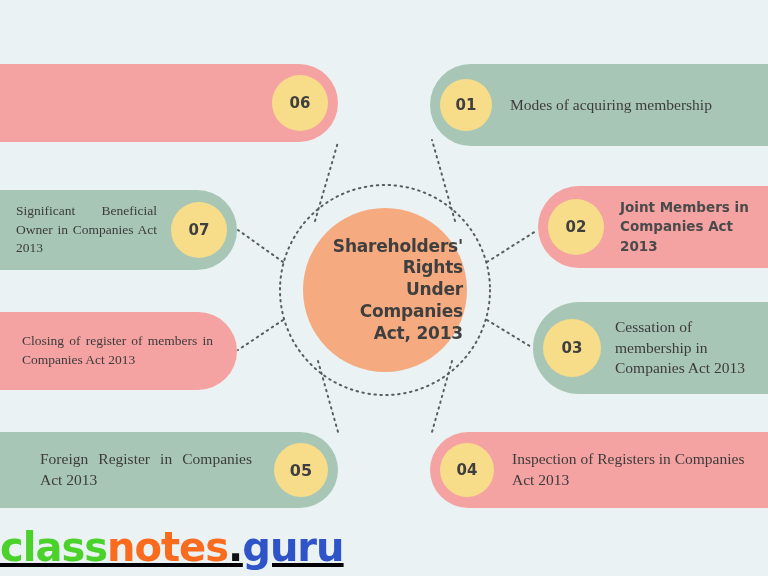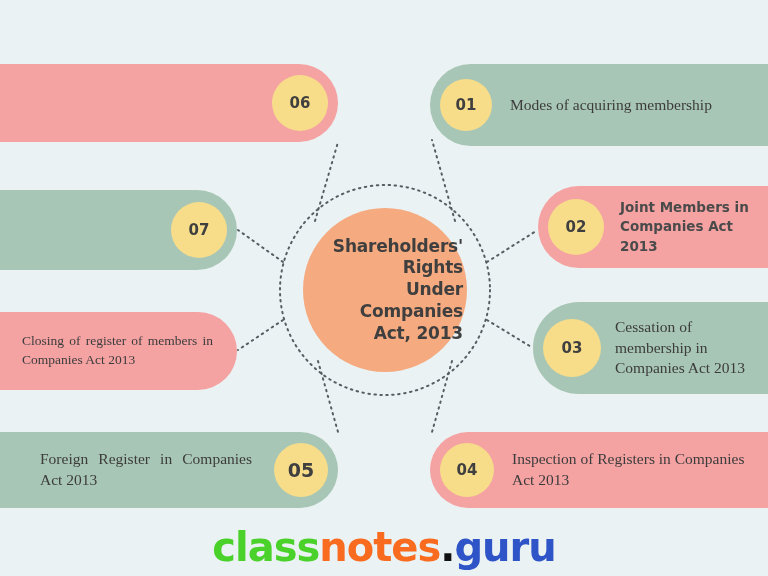--- a/index.html
+++ b/index.html
@@ -117,46 +117,46 @@
 
   #node-03 { left: 533px; top: 302px; width: 235px; height: 92px; padding: 0 10px; }
   #node-03 .badge { width: 58px; height: 58px; font-size: 15px; }
   #node-03 .label { margin-left: 14px; }
 
   #node-04 { left: 430px; top: 432px; width: 338px; height: 76px; padding: 0 10px; }
   #node-04 .badge { width: 54px; height: 54px; font-size: 15px; }
   #node-04 .label { margin-left: 18px; }
 
   #node-05 { left: 0px;   top: 432px; width: 338px; height: 76px; padding: 0 10px; }
-  #node-05 .badge { width: 54px; height: 54px; font-size: 19px; }
+  #node-05 .badge { width: 54px; height: 54px; font-size: 16px; }
   #node-05 .label { margin-right: 22px; margin-left: 30px; }
 
   #node-06 { left: 0px;   top: 312px; width: 237px; height: 78px; padding: 0 10px; }
   #node-06 .badge { width: 54px; height: 54px; font-size: 15px; }
   #node-06 .label { margin-right: 14px; margin-left: 12px; }
 
   #node-07 { left: 0px;   top: 190px; width: 237px; height: 80px; padding: 0 10px; }
   #node-07 .badge { width: 56px; height: 56px; font-size: 15px; }
   #node-07 .label { margin-right: 14px; margin-left: 6px; }
 
   #node-08 { left: 0px;   top: 64px;  width: 338px; height: 78px; padding: 0 10px; }
   #node-08 .badge { width: 56px; height: 56px; font-size: 15px; }
   #node-08 .label { margin-right: 22px; margin-left: 34px; }
 
   
   .logo {
     position: absolute;
     left: 0;
     top: 524px;
     width: 768px;
-    text-align: center;
     font-family: "DejaVu Sans", sans-serif;
     font-weight: bold;
     font-size: 40px;
     letter-spacing: -1px;
+    text-decoration: underline;
   }
   .logo .p1 { color: #4ad12a; }
   .logo .p2 { color: #f96b1e; }
   .logo .p3 { color: #111111; }
   .logo .p4 { color: #2f54c8; }
 </style>
 </head>
 <body>
 
 <div id="canvas">
@@ -216,20 +216,21 @@
     <div class="badge">05</div>
     <div class="label justify">Foreign Register in Companies Act 2013</div>
   </div>
 
   <div class="node pink left" id="node-06">
     <div class="label justify-small">Closing of register of members in Companies Act 2013</div>
   </div>
 
   <div class="node green left" id="node-07">
     <div class="badge">07</div>
+    <div class="label justify-small">Significant Beneficial Owner in Companies Act 2013</div>
   </div>
 
   <div class="node pink left" id="node-08">
     <div class="badge">06</div>
   </div>
 
   <div class="logo"><span class="p1">class</span><span class="p2">notes</span><span class="p3">.</span><span class="p4">guru</span></div>
 
 </div>
 

